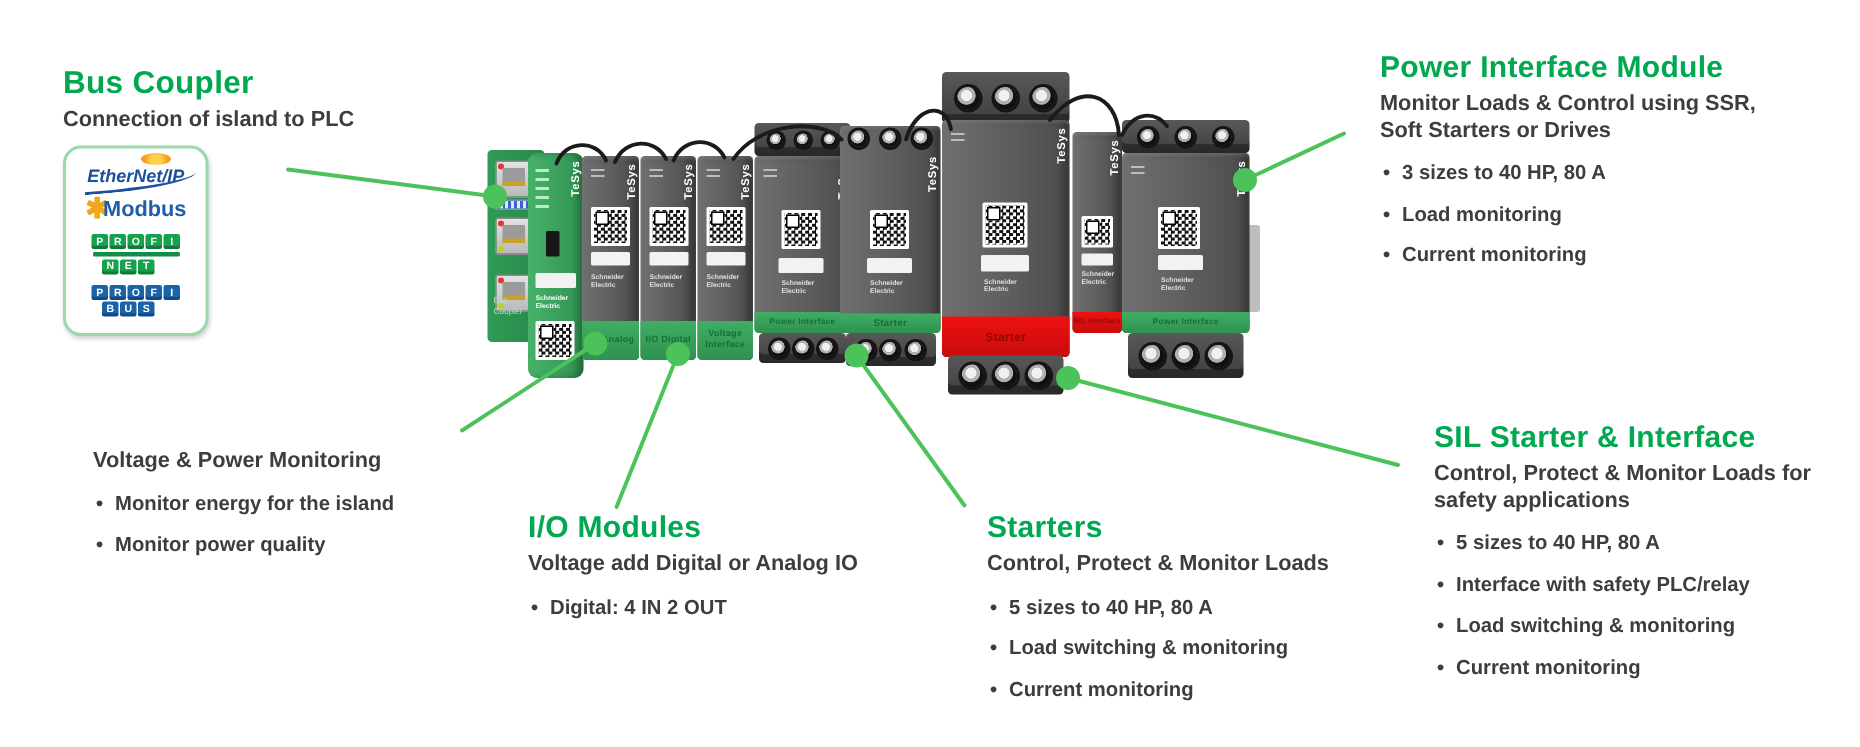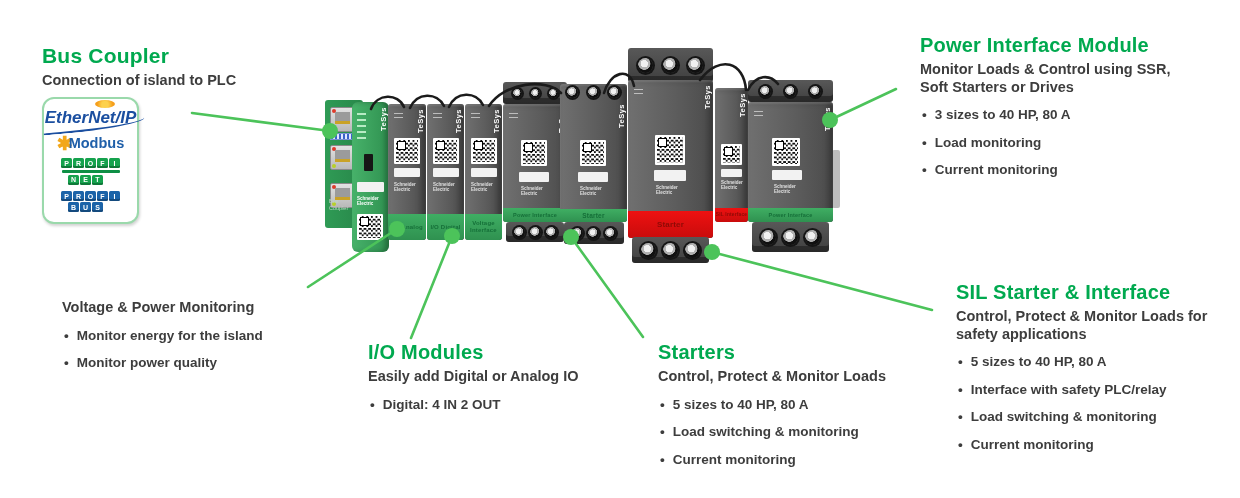--- a/index.html
+++ b/index.html
@@ -10,31 +10,31 @@
   .callout{position:absolute;}
   .callout h2{margin:0;font-size:20px;font-weight:bold;color:#00A94F;letter-spacing:.2px;}
   .c-bus h2{font-size:21px;}
   .callout .sub{margin:4px 0 11px;font-size:14.5px;font-weight:bold;color:#3d3d3d;line-height:1.22;}
   .callout ul{list-style:none;margin:0;padding:0;font-weight:bold;}
   .callout li{display:flex;font-size:13.5px;color:#3d3d3d;line-height:1.15;margin-bottom:12px;}
   .callout li::before{content:"\2022";margin:0 8px 0 2px;color:#3d3d3d;}
 
   .c-bus{left:42px;top:44px;width:280px;}
   .c-voltage{left:62px;top:295px;width:270px;}
-  .c-io{left:368px;top:341px;width:260px;}
+  .c-io{left:352px;top:341px;width:260px;}
   .c-starters{left:658px;top:341px;width:270px;}
   .c-power{left:920px;top:34px;width:272px;}
   .c-sil{left:956px;top:281px;width:258px;}
 
   
   .logo-box{position:absolute;left:42px;top:97px;width:97px;height:127px;background:#fff;
             border:2px solid #9ad9ab;border-radius:12px;box-shadow:1px 2px 3px rgba(0,0,0,.18);
             display:flex;flex-direction:column;align-items:center;justify-content:space-evenly;
             padding:4px 2px;box-sizing:border-box;}
-  .enetip{position:relative;font-style:italic;font-weight:bold;font-size:17px;color:#1B4FA0;white-space:nowrap;}
+  .enetip{position:relative;font-style:italic;font-weight:bold;font-size:12px;color:#1B4FA0;white-space:nowrap;}
   .enetip::before{content:"";position:absolute;left:55%;top:-8px;width:20px;height:8px;border-radius:50%;
             background:radial-gradient(circle at 50% 60%,#FDD14C 30%,#F59E1B 70%);}
   .enetip::after{content:"";position:absolute;left:-2px;right:-8px;bottom:-3px;height:7px;
             border-bottom:2.5px solid #1B4FA0;border-bottom-right-radius:100% 120%;transform:rotate(-5deg);}
   .modbus{display:flex;align-items:center;font-weight:bold;font-size:14.5px;color:#1F5FA9;}
   .gear{color:#F2A71B;font-size:19px;line-height:1;margin-right:-4px;font-style:normal;}
   .gear::before{content:"\2731";}
   .tiles{display:flex;flex-direction:column;align-items:center;}
   .tiles .trow{display:flex;}
   .trow.shift{transform:translateX(-5px);}
@@ -195,21 +195,21 @@
   <div class="callout c-voltage">
     <div class="sub">Voltage &amp; Power Monitoring</div>
     <ul>
       <li>Monitor energy for the island</li>
       <li>Monitor power quality</li>
     </ul>
   </div>
 
   <div class="callout c-io">
     <h2>I/O Modules</h2>
-    <div class="sub">Easily add Digital or Analog IO</div>
+    <div class="sub">Voltage add Digital or Analog IO</div>
     <ul>
       <li>Digital: 4 IN 2 OUT</li>
     </ul>
   </div>
 
   <div class="callout c-starters">
     <h2>Starters</h2>
     <div class="sub">Control, Protect &amp; Monitor Loads</div>
     <ul>
       <li>5 sizes to 40 HP, 80 A</li>

